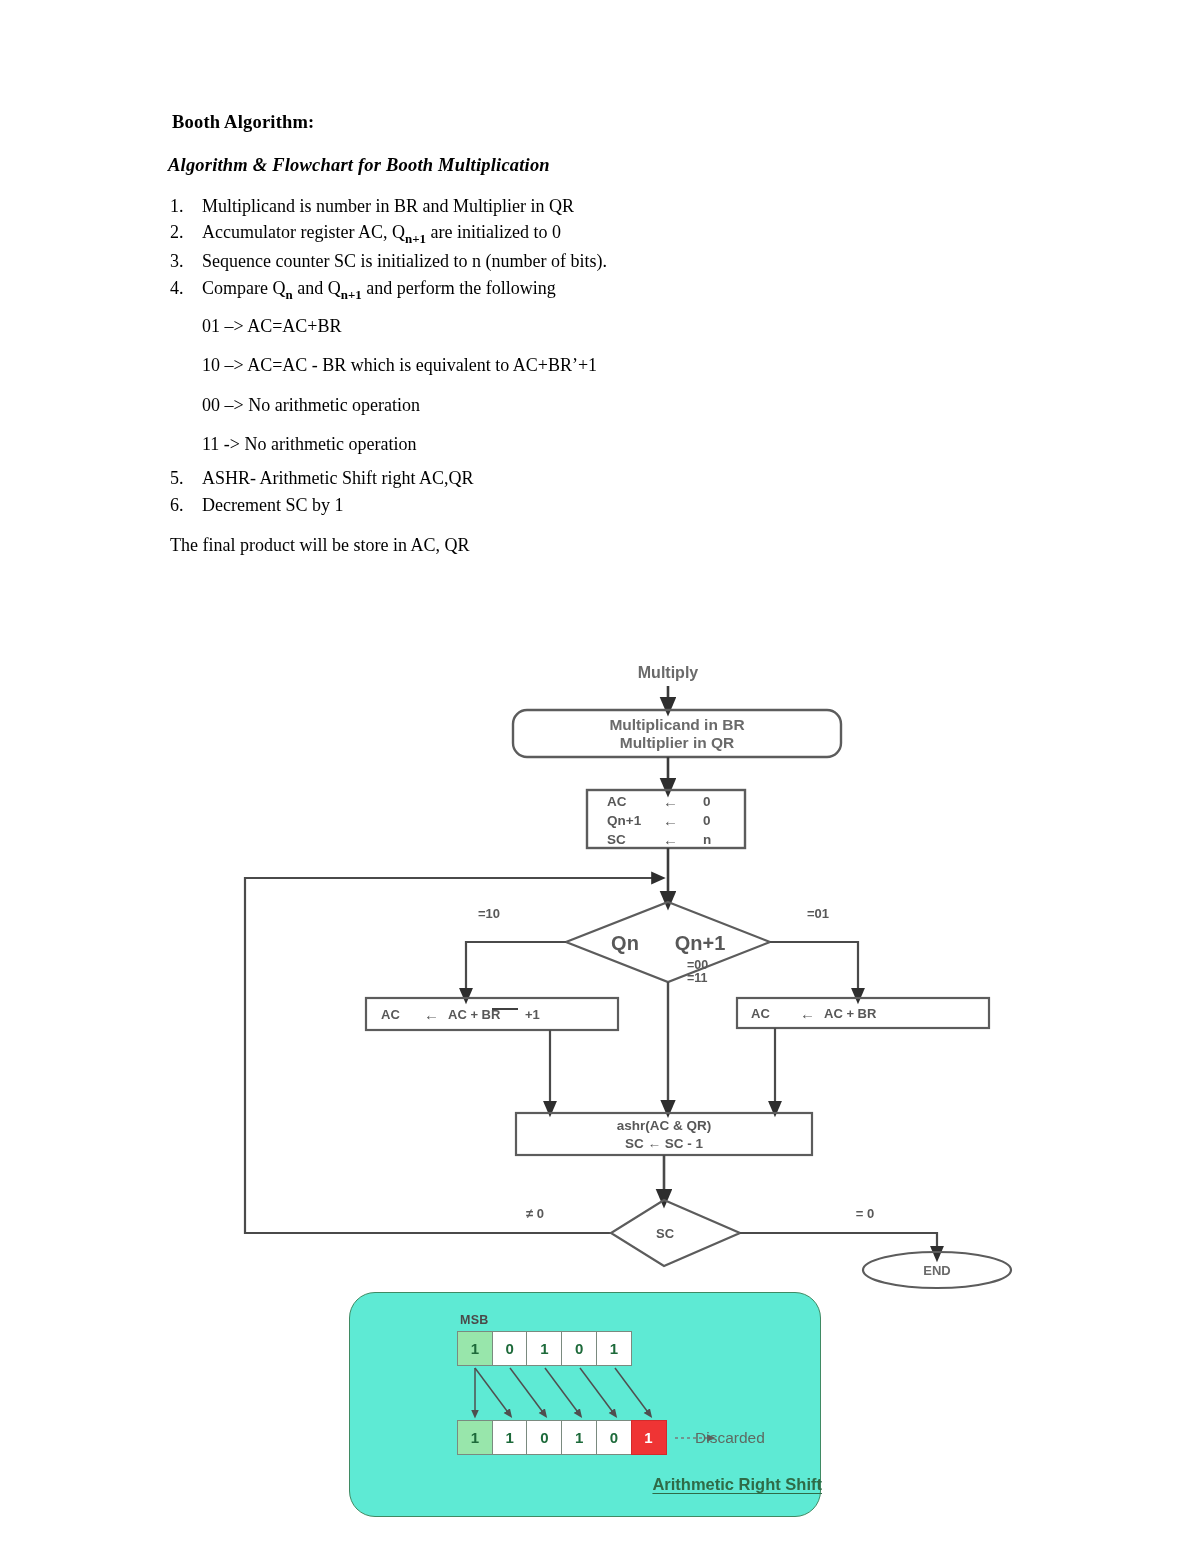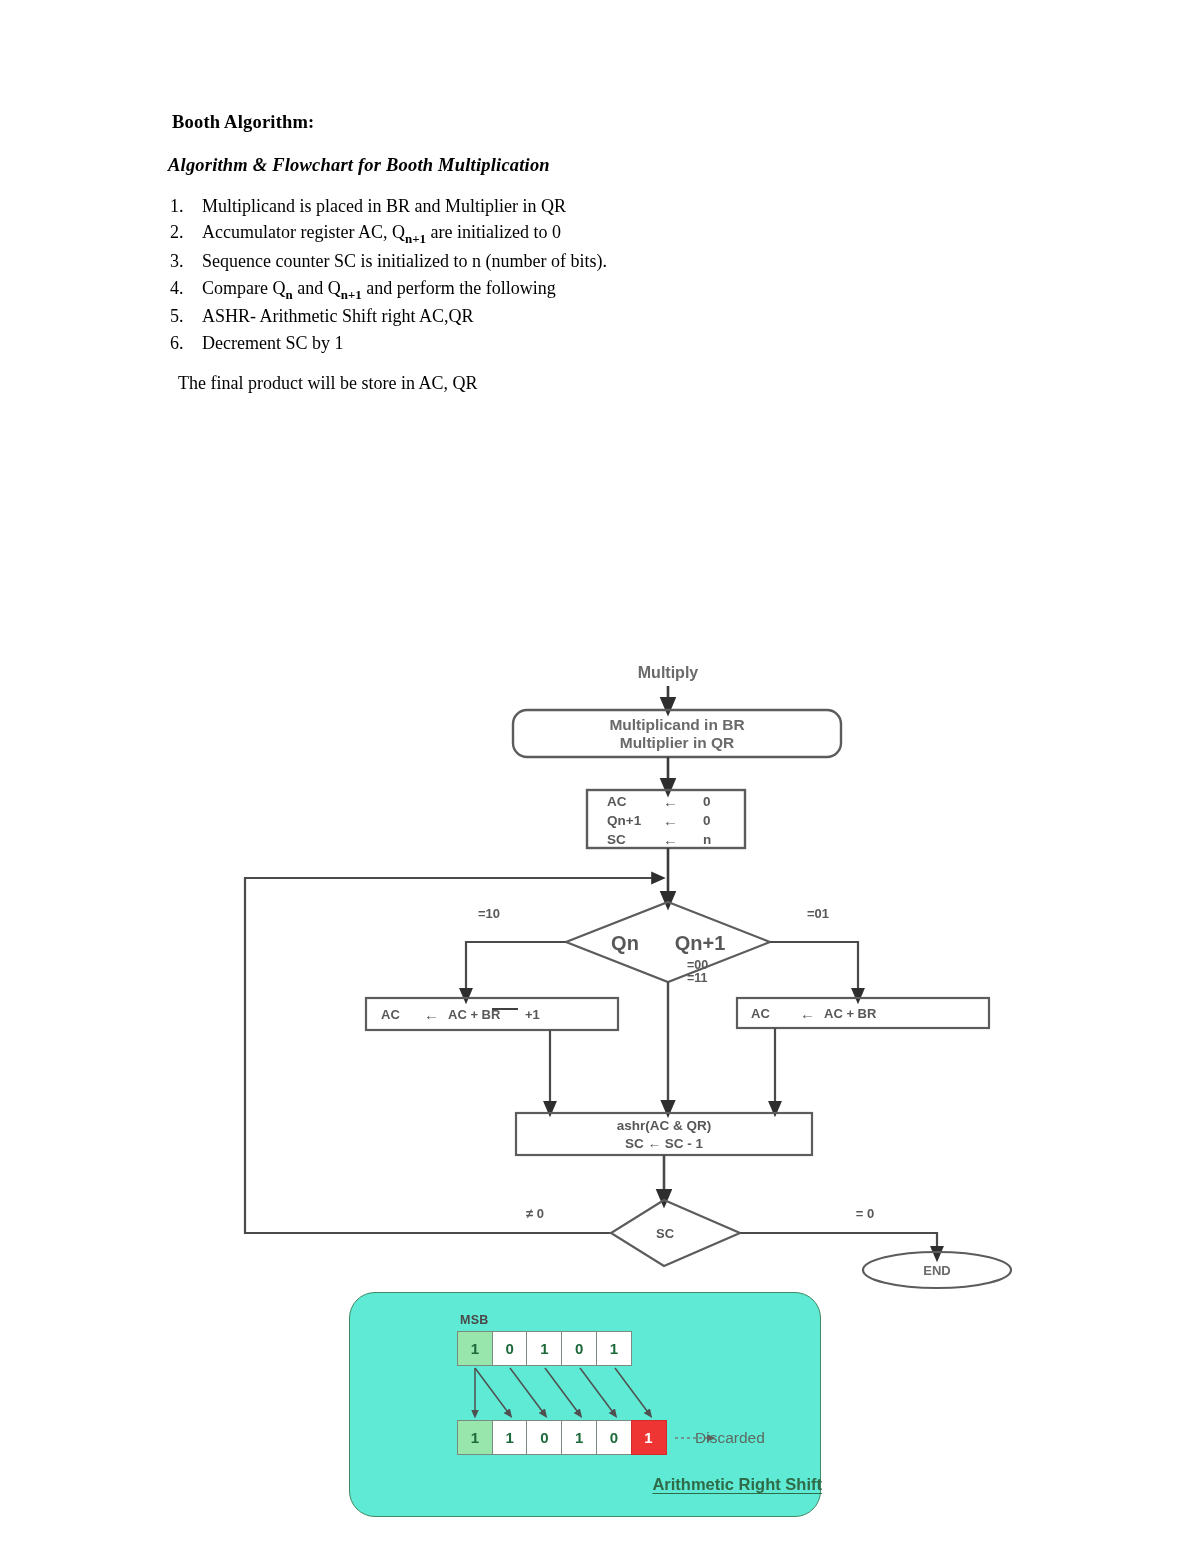--- a/index.html
+++ b/index.html
@@ -79,21 +79,21 @@
     font-size: 18px;
     line-height: 1.35;
     margin-bottom: 15px;
     white-space: nowrap;
   }
   .sub-lines .sub:last-child { margin-bottom: 4px; }
 
   .closing {
     font-size: 18px;
     margin-top: 17px;
-    margin-left: 10px;
+    margin-left: 2px;
   }
 
   sub { font-size: 0.72em; font-weight: bold; }
 
   
   .flow {
     position: absolute;
     left: 0;
     top: 0;
     width: 1056px;
@@ -204,36 +204,42 @@
 <div class="page">
 
   <div class="text-block">
 
     <div class="doc-title">Booth Algorithm:</div>
     <div class="doc-subtitle">Algorithm &amp; Flowchart for Booth Multiplication</div>
 
     <ol class="steps">
 
       <li>
-        <span class="num">1.</span><span>Multiplicand is placed in BR and Multiplier in QR</span>
+        <span class="num">1.</span><span>Multiplicand is number in BR and Multiplier in QR</span>
       </li>
 
       <li>
         <span class="num">2.</span><span>Accumulator register AC, Q</span><sub>n+1</sub><span> are initialized to 0</span>
       </li>
 
       <li class="li-justify">
         <span class="num">3.</span><span>Sequence counter SC is initialized to n (number of bits).</span>
       </li>
 
       <li>
         <span class="num">4.</span><span>Compare Q</span><sub>n</sub><span> and Q</span><sub>n+1</sub><span> and perform the following</span>
       </li>
     </ol>
 
+    <div class="sub-lines">
+      <div class="sub">01 –&gt; AC=AC+BR</div>
+      <div class="sub">10 –&gt; AC=AC - BR which is equivalent to AC+BR’+1</div>
+      <div class="sub">00 –&gt; No arithmetic operation</div>
+      <div class="sub">11 -&gt; No arithmetic operation</div>
+    </div>
 
     <ol class="steps">
       <li>
         <span class="num">5.</span><span>ASHR- Arithmetic Shift right AC,QR</span>
       </li>
       <li>
         <span class="num">6.</span><span>Decrement SC by 1</span>
       </li>
     </ol>
 

